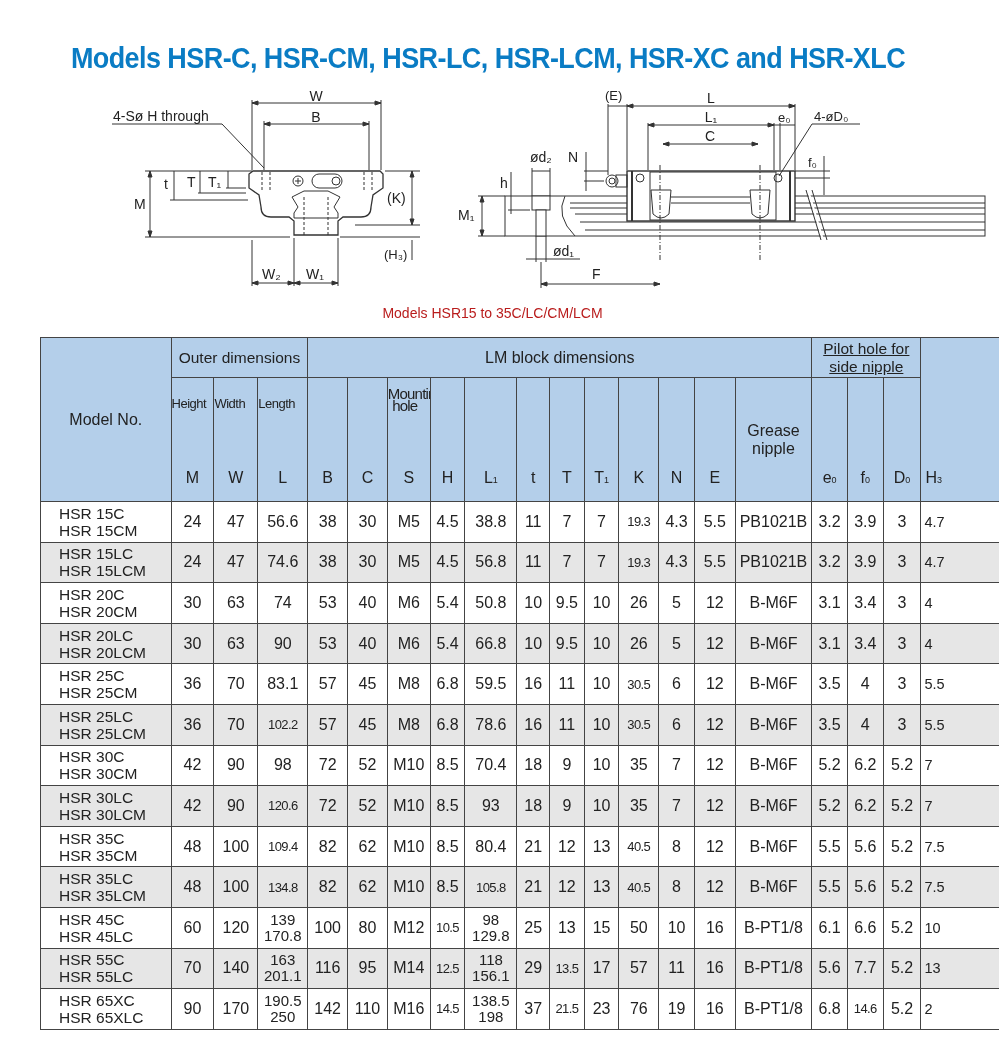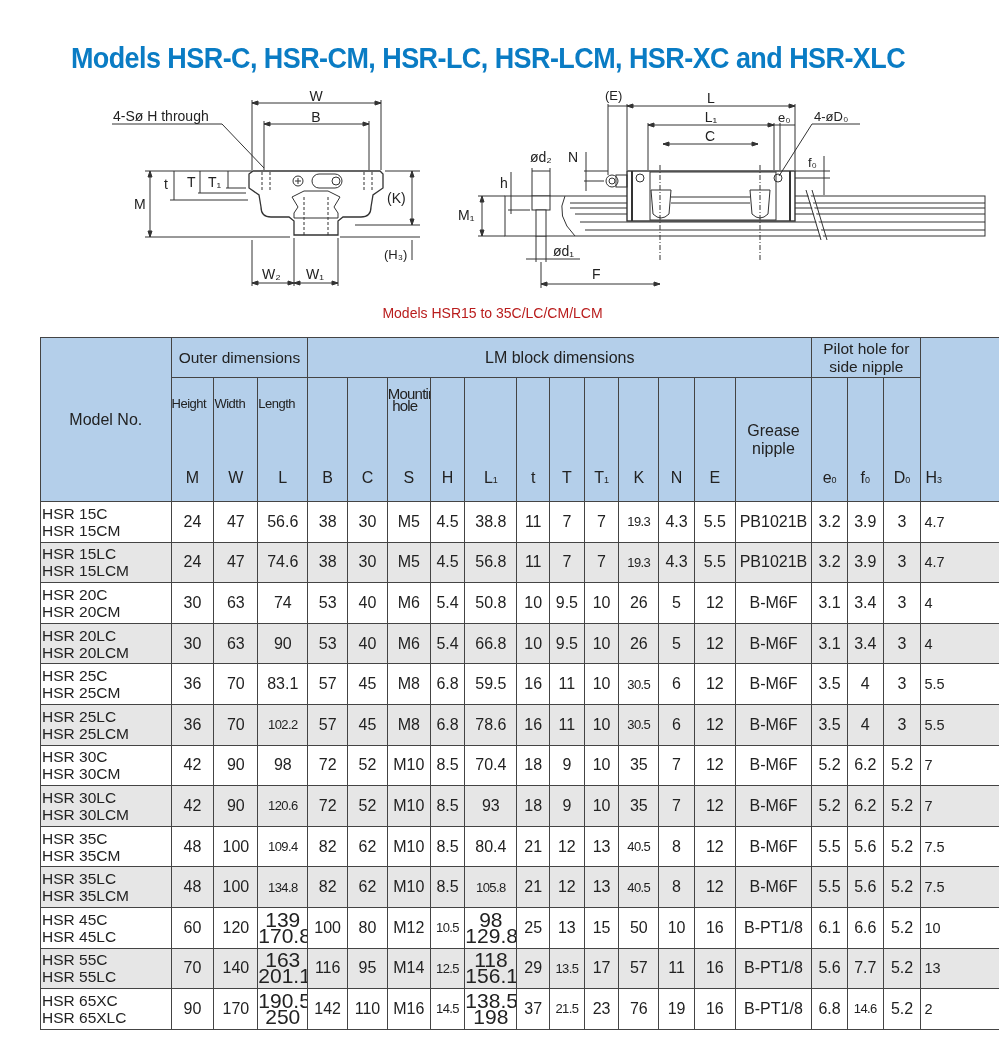--- a/index.html
+++ b/index.html
@@ -13,23 +13,23 @@
   .grp { height:40px; font-size:15.5px; }
   .sub { height:124px; }
   .symcell { position:relative; }
   .symcell .top { position:absolute; left:0; right:16px; top:18px; font-size:13px; letter-spacing:-0.5px; }
   .symcell .mh { position:absolute; left:0; right:8px; top:10px; font-size:15px; line-height:12px; letter-spacing:-0.8px; }
   .symcell .bot { position:absolute; left:0; right:0; bottom:14px; font-size:16px; }
   .h3cell { text-align:left !important; border-right:none !important; }
   .h3cell .bot { text-align:left; padding-left:4px; }
   tr.row td { height:39.6px; font-size:16px; }
   tr.row.alt td { background:#e6e6e6; }
-  tr.row td.model { text-align:left; line-height:17px; font-size:15.5px; padding-left:1px; }
+  tr.row td.model { text-align:left; line-height:17px; font-size:15.5px; padding-left:18px; }
   tr.row td.small { font-size:13px; letter-spacing:-0.6px; }
-  tr.row td.two { line-height:16px; font-size:21px; }
+  tr.row td.two { line-height:16px; font-size:15px; }
   tr.row td.h3 { text-align:left; padding-left:3px; border-right:none; font-size:14.5px; }
   sub, .s { font-size:9px; vertical-align:baseline; }
 </style>
 </head>
 <body>
 
 <div class="title">Models HSR-C, HSR-CM, HSR-LC, HSR-LCM, HSR-XC and HSR-XLC</div>
 
 <svg class="drawing" viewBox="0 80 999 220" width="999" height="220" xmlns="http://www.w3.org/2000/svg" font-family="Liberation Sans, sans-serif" fill="none" stroke="#333" stroke-width="1">
 
@@ -218,21 +218,21 @@
     <col style="width:35px">
       <col style="width:35px">
       <col style="width:37px">
       <col style="width:97px">
   </colgroup>
   <thead>
     <tr class="grp">
       <th rowspan="2"><span style="font-size:16px;">Model No.</span></th>
       <th colspan="3"><span>Outer dimensions</span></th>
       <th colspan="12"><span style="font-size:16px;">LM block dimensions</span></th>
-      <th colspan="3" style="line-height:18px;"><span>Pilot hole for</span><br><span>side nipple</span></th>
+      <th colspan="3" style="line-height:18px;text-decoration:underline;"><span>Pilot hole for</span><br><span>side nipple</span></th>
       <th rowspan="2" class="h3cell symcell" style="vertical-align:bottom;">
           <span class="bot"><span>H</span><span class="s">3</span></span>
         </th>
     </tr>
     <tr class="sub">
       <th class="symcell">
           <span class="top">Height</span>
           <span class="bot">M</span>
         </th>
       <th class="symcell">

